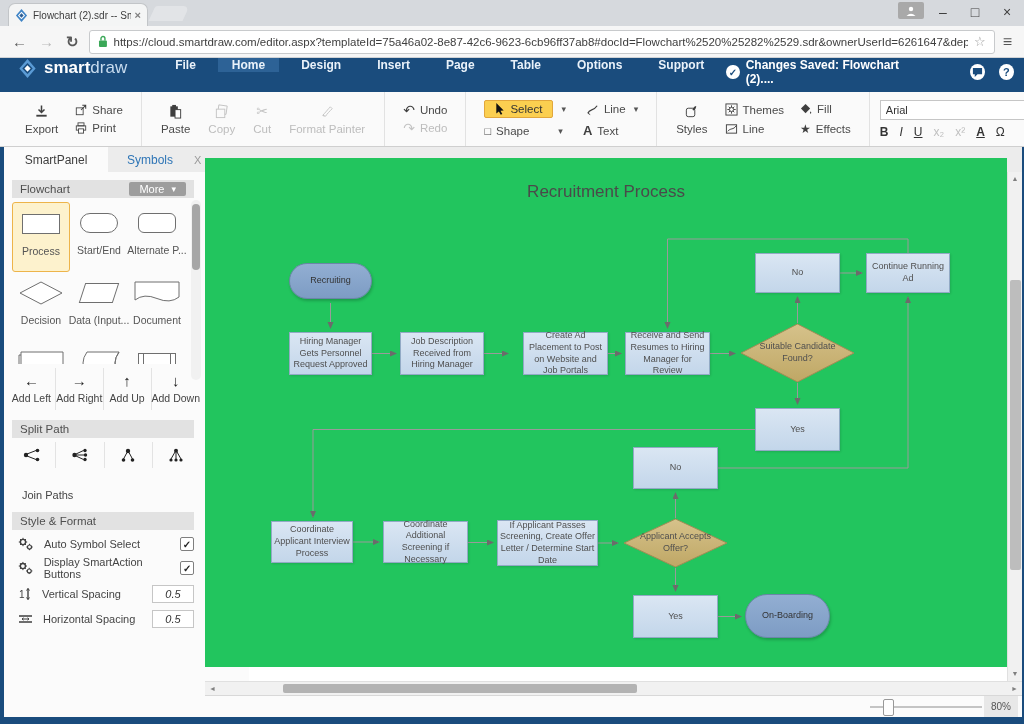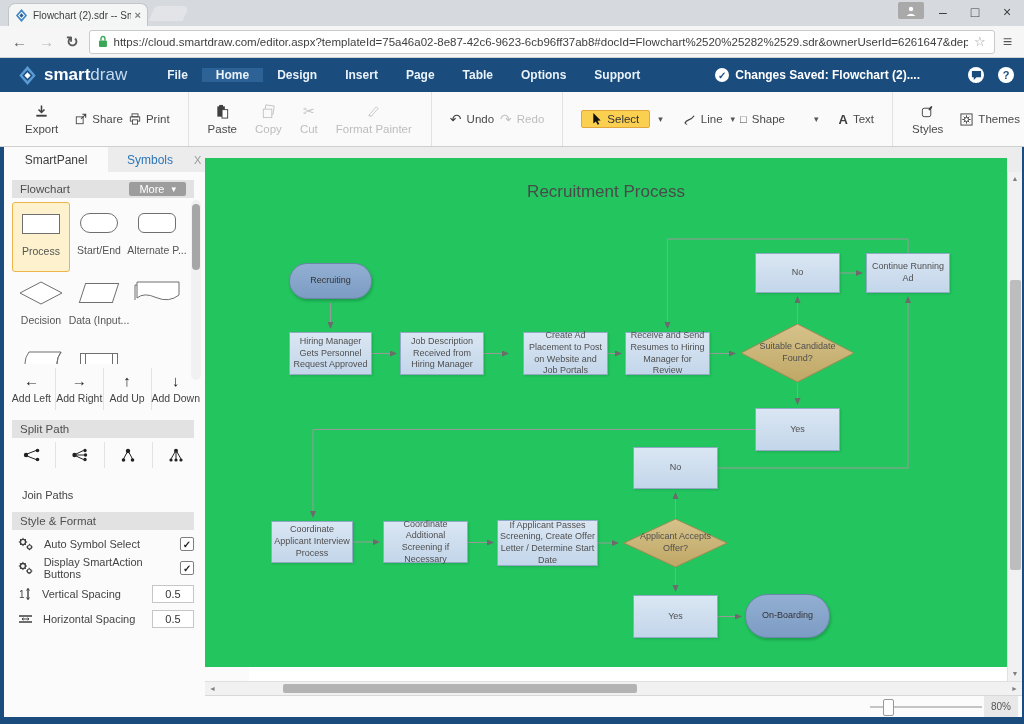--- a/index.html
+++ b/index.html
@@ -14,36 +14,36 @@
   .profile-btn{position:absolute;left:898px;top:2px;width:26px;height:17px;background:#a9a9a9;border-radius:2px;display:flex;align-items:center;justify-content:center;}
   .win-btn{position:absolute;top:0;width:30px;height:24px;color:#3f3f3f;font-size:14px;display:flex;align-items:center;justify-content:center;}
   .urlrow{position:absolute;left:0;top:26px;width:1024px;height:32px;background:#f6f6f6;border-bottom:1px solid #d0d3d6;box-sizing:border-box;display:flex;align-items:center;}
   .nav-ic{font-size:15px;color:#5a5a5a;margin-left:12px;font-weight:bold;}
   .nav-ic.dis{color:#b9b9b9;}
   .urlbox{height:22px;flex:1;margin-left:10px;margin-right:8px;background:#fff;border:1px solid #c8cacc;border-radius:3px;display:flex;align-items:center;padding:0 8px;overflow:hidden;}
   .url-scheme{color:#3e3e3e;font-size:11.5px;white-space:nowrap;overflow:hidden;}
   .url-star{margin-left:auto;color:#9a9a9a;font-size:13px;padding-left:6px;}
   .hamburger{font-size:16px;color:#565656;margin-right:12px;}
   
-  .menubar{position:absolute;left:0;top:58px;width:1024px;height:34px;background:#1a4c7d;display:flex;align-items:center;}
+  .menubar{position:absolute;left:0;top:58px;width:1024px;height:34px;background:#1a4c7d;display:flex;align-items:flex-start;gap:8px;}
   .brand{display:flex;align-items:center;margin-left:18px;margin-right:26px;}
   .brand-smart{color:#ffffff;font-weight:bold;font-size:17px;margin-left:7px;}
   .brand-draw{color:#c7dbee;font-weight:300;font-size:17px;}
   .menu-item{color:#eaf2fa;font-size:12px;font-weight:bold;display:flex;align-items:center;padding:0 14px;cursor:default;}
   .menu-item.active{background:#2d6296;}
   .menubar-right{margin-left:auto;display:flex;align-items:center;margin-right:10px;}
   .status-check{width:14px;height:14px;border-radius:50%;background:#fff;color:#1a4c7d;font-size:10px;font-weight:bold;display:flex;align-items:center;justify-content:center;margin-right:6px;}
   .status-text{color:#fff;font-size:12px;font-weight:bold;}
   .mb-icon{width:16px;height:16px;border-radius:50%;background:#fff;color:#1a4c7d;font-size:11px;font-weight:bold;display:flex;align-items:center;justify-content:center;}
   
   .toolbar{position:absolute;left:0;top:92px;width:1024px;height:55px;background:#fafafa;border-bottom:1px solid #cfcfcf;box-sizing:border-box;display:flex;}
   .tgroup{display:flex;align-items:center;border-right:1px solid #e2e2e2;padding:0 10px;}
   .tstack{display:flex;flex-direction:column;align-items:center;justify-content:center;margin:0 9px;font-size:11.5px;color:#4a4a4a;}
   .tstack .lbl{margin-top:4px;white-space:nowrap;}
-  .trows{display:flex;flex-direction:row;justify-content:center;gap:6px;margin:0 8px;}
+  .trows{display:flex;flex-direction:column;justify-content:center;gap:6px;margin:0 8px;}
   .trow{display:flex;align-items:center;gap:5px;font-size:11.5px;color:#4a4a4a;white-space:nowrap;}
   .dis,.dis .lbl,.trow.dis{color:#bdbdbd;}
   .caret{font-size:9px;color:#555;margin-left:3px;}
   .sel-btn{display:flex;align-items:center;gap:5px;background:#fbcf50;border:1px solid #e2a73c;border-radius:2px;padding:2px 10px;font-size:11.5px;color:#333;}
   .finput{height:20px;border:1px solid #c6c6c6;background:#fff;font-size:11px;color:#333;padding:0 5px;box-sizing:border-box;font-family:"Liberation Sans",sans-serif;}
   .fmt-row{display:flex;align-items:center;gap:11px;font-size:12px;color:#333;margin-top:5px;}
   .fmt-b{font-weight:bold;}
   .fmt-i{font-style:italic;}
   .fmt-u,.fmt-a{text-decoration:underline;}
   .fmt-dis{color:#c0c0c0;}
@@ -78,21 +78,21 @@
   .addbtn:last-child{border-right:none;}
   .addbtn .arr{font-size:15px;font-weight:bold;color:#222;line-height:14px;}
   .addbtn .lbl{font-size:10.5px;color:#444;margin-top:4px;white-space:nowrap;}
   .splitrow{position:absolute;left:4px;top:270px;width:192px;height:26px;display:flex;}
   .splitcell{flex:1;display:flex;align-items:center;justify-content:center;border-right:1px solid #e3e3e3;}
   .splitcell:last-child{border-right:none;}
   .joinrow{position:absolute;left:18px;top:305px;height:20px;display:flex;align-items:center;gap:12px;font-size:11px;color:#444;flex-direction:column;}
   .optrow{position:absolute;left:14px;width:176px;height:20px;display:flex;align-items:center;font-size:11px;color:#444;}
   .optrow .lbl{margin-left:10px;}
   .chk{margin-left:auto;width:12px;height:12px;border:1px solid #7f7f7f;background:#fff;border-radius:2px;font-size:10px;color:#222;display:flex;align-items:center;justify-content:center;font-weight:bold;}
-  .spin{margin-left:auto;width:42px;height:18px;border:1px solid #c6c6c6;background:#fff;font-size:11px;color:#333;text-align:center;font-family:"Liberation Sans",sans-serif;box-sizing:border-box;}
+  .spin{margin-left:auto;width:42px;height:18px;border:1px solid #c6c6c6;background:#fff;font-size:11px;color:#333;text-align:center;font-family:"Liberation Sans",sans-serif;box-sizing:border-box;font-style:italic;}
   
   .canvas{position:absolute;left:205px;top:11px;width:802px;height:509px;background:#22c55e;overflow:hidden;}
   .doc-title{position:absolute;left:0;top:24px;width:802px;text-align:center;font-size:17px;color:#4a4a4a;}
   .node{position:absolute;display:flex;align-items:center;justify-content:center;text-align:center;font-size:9px;color:#4f4f4f;line-height:1.3;box-sizing:border-box;}
   .proc{background:linear-gradient(#dae6f3,#c3d6ea);border:1px solid #92aac5;box-shadow:1px 1px 2px rgba(0,0,0,0.12);padding:2px;}
   .term{background:linear-gradient(#92aed2,#7d9cc4);border:1px solid #6b86a8;box-shadow:1px 2px 3px rgba(0,0,0,0.2);color:#333;}
   .dia{background:transparent;border:none;box-shadow:none;}
   .dia svg{position:absolute;left:0;top:0;}
   .dia .dlabel{position:relative;z-index:1;width:70%;}
   .conn{position:absolute;left:0;top:0;}
@@ -379,20 +379,28 @@
                 <polygon points="22,1 43,12 22,23 1,12" fill="#fff" stroke="#6f6f6f"></polygon>
               </svg>
             </div>
           <span class="symlabel">Decision</span>
         </div>
         <div class="symcell">
           <div class="shape-area">
               <div class="sh sh-para"></div>
             </div>
           <span class="symlabel">Data (Input...</span>
+        </div>
+        <div class="symcell">
+          <div class="shape-area">
+              <svg width="46" height="24" viewBox="0 0 46 24">
+                <path d="M1 1 H45 V16 Q36 23 23 17.5 Q10 12 1 19 Z" fill="#fff" stroke="#6f6f6f"></path>
+              </svg>
+            </div>
+          <span class="symlabel">Document</span>
         </div>
         <div class="symcell">
           <div class="shape-area">
               <svg width="46" height="24" viewBox="0 0 46 24">
                 <path d="M3 1 H45 V14 Q35 22 22 16.5 Q10 11 3 17 Z" fill="#fff" stroke="#6f6f6f"></path>
                 <path d="M1 4 H3 M1 4 V19" stroke="#6f6f6f" fill="none"></path>
               </svg>
             </div>
           <span class="symlabel"></span>
         </div>

